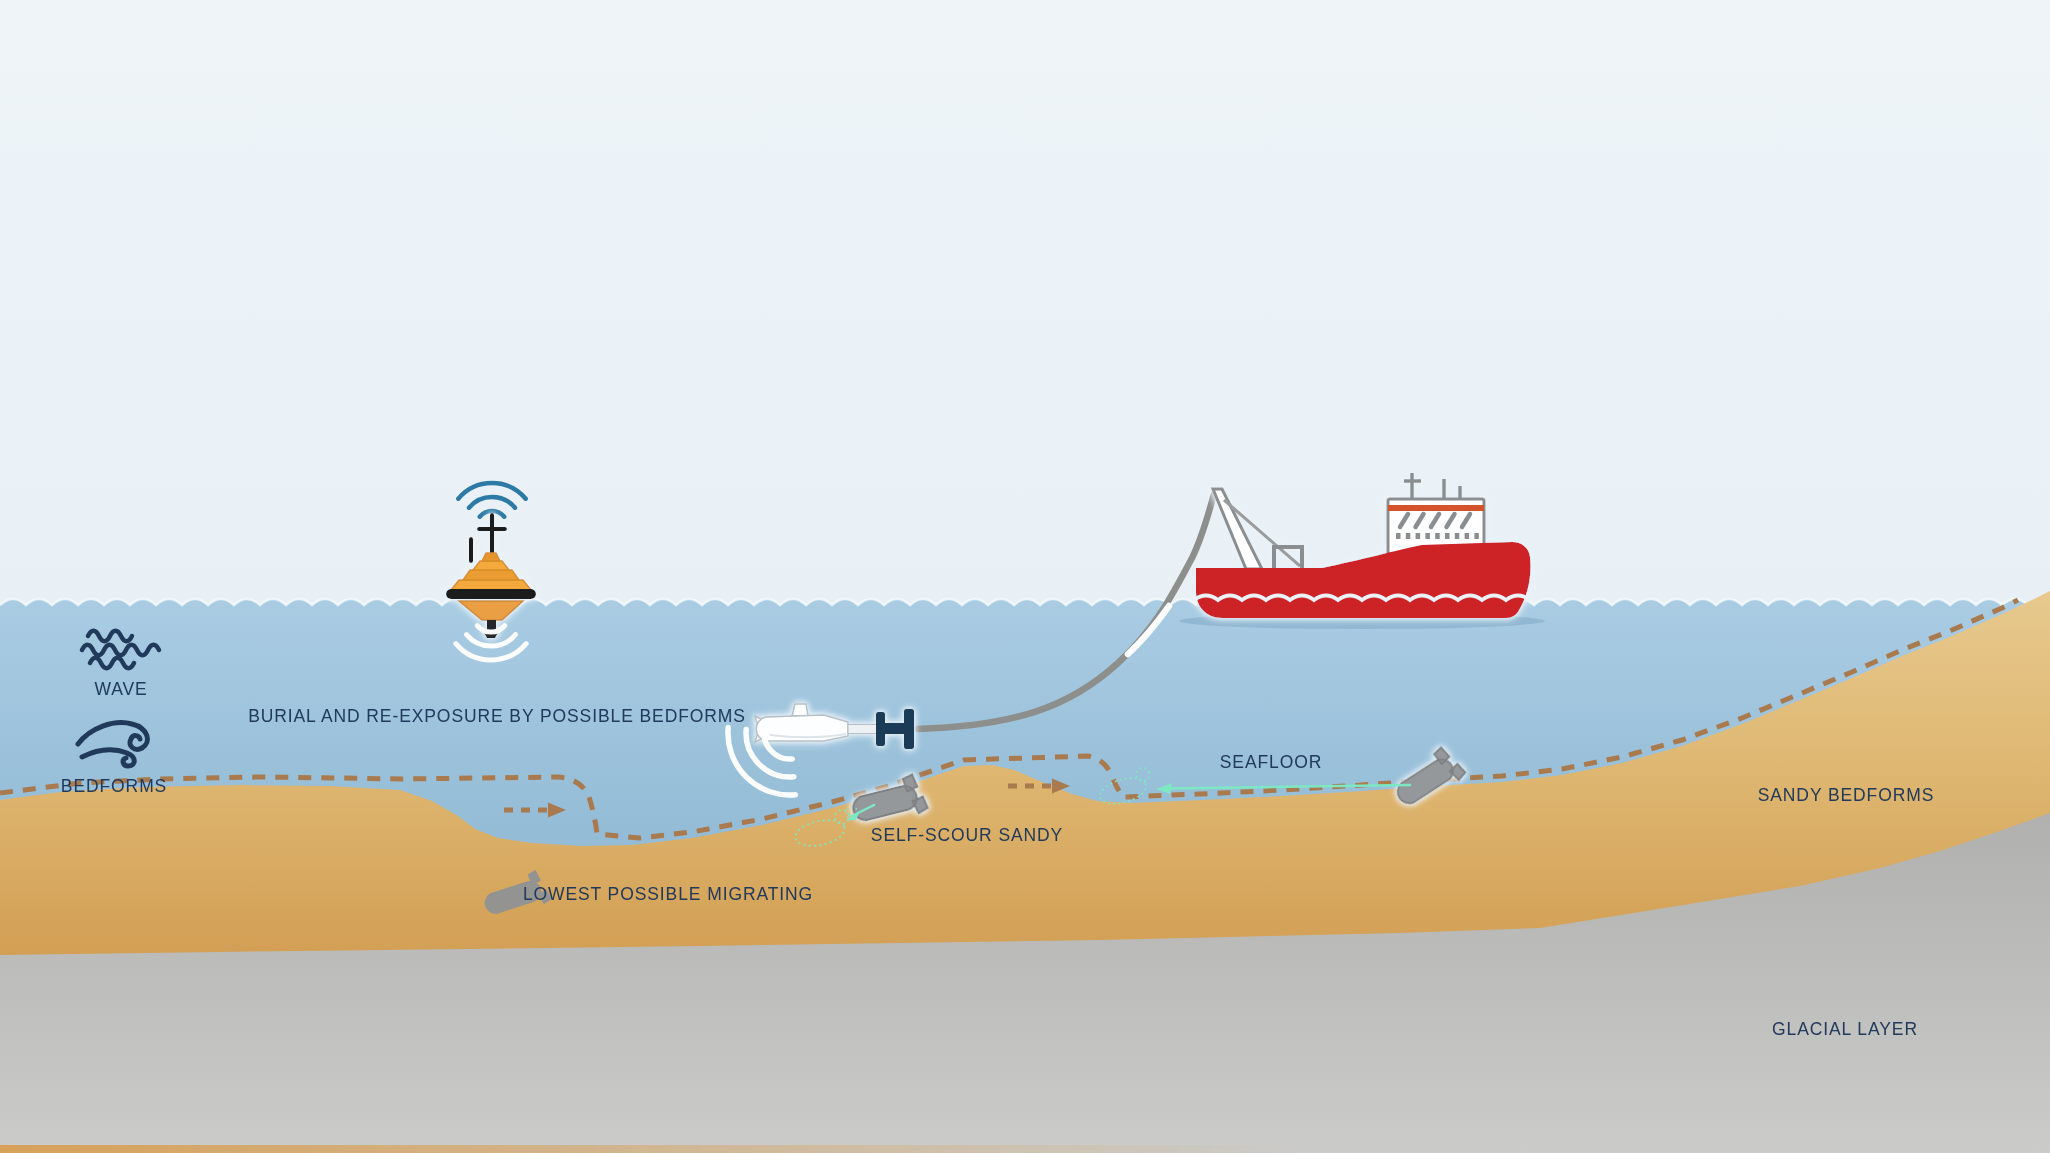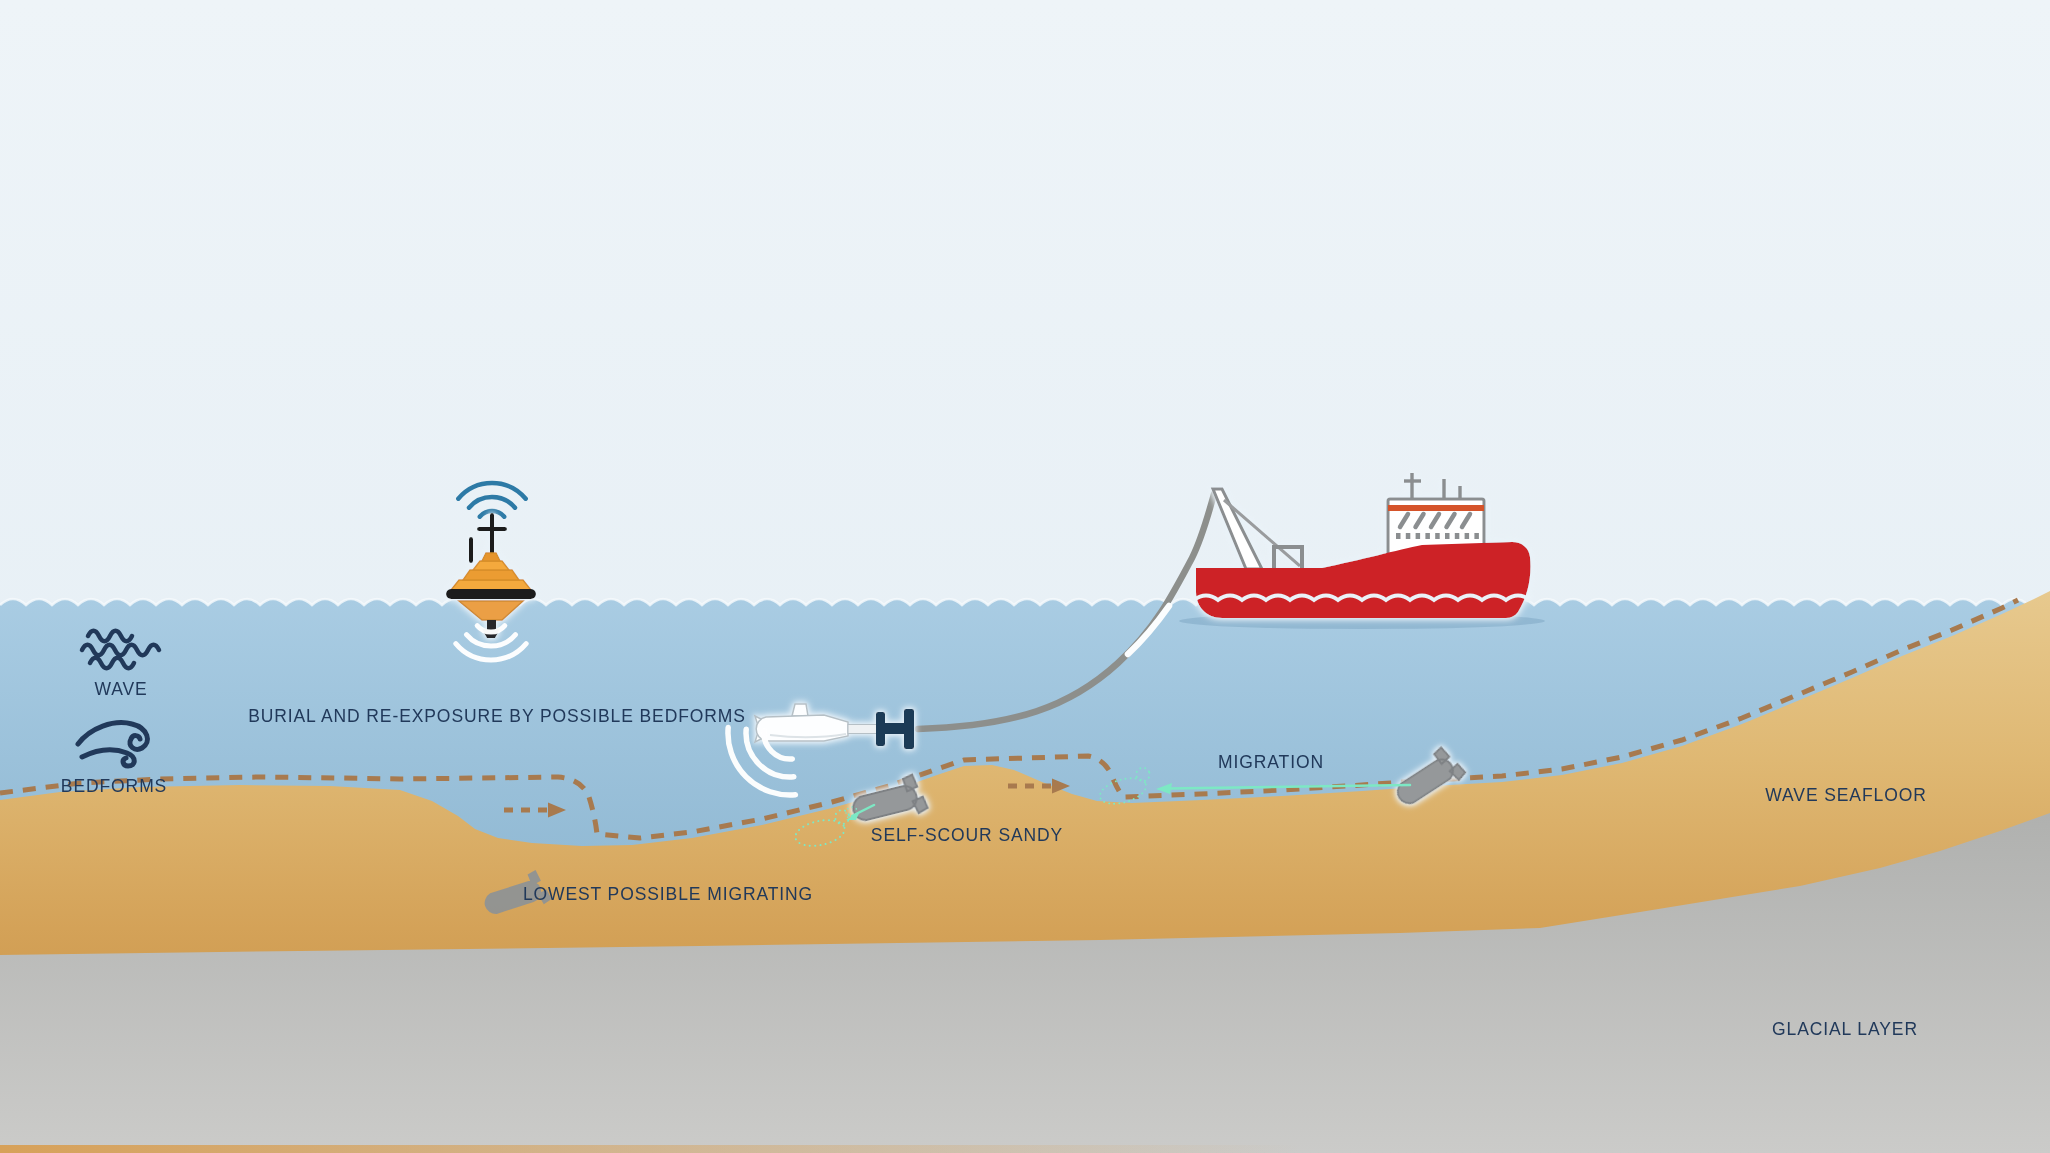--- a/index.html
+++ b/index.html
@@ -183,18 +183,18 @@
   <g fill="none" stroke="#21395a" stroke-width="5" stroke-linecap="round">
     <path d="M78,744 C90,728 114,719 132,724 C148,728 152,742 142,748 C135,752 127,746 131,739 C133,734 139,735 140,739"></path>
     <path d="M82,757 C98,749 114,748 127,753 C137,757 136,766 128,766 C123,766 121,760 126,758"></path>
   </g>
 </svg>
 
 <div class="lbl" style="left:121px;top:689px">WAVE</div>
 <div class="lbl" style="left:114px;top:786px">BEDFORMS</div>
 <div class="lbl" style="left:497px;top:716px">BURIAL AND RE-EXPOSURE BY POSSIBLE BEDFORMS</div>
 <div class="lbl" style="left:967px;top:835px">SELF-SCOUR SANDY</div>
-<div class="lbl" style="left:1271px;top:762px">MIGRATION</div>
+<div class="lbl" style="left:1271px;top:762px">SEAFLOOR</div>
 <div class="lbl" style="left:668px;top:894px">LOWEST POSSIBLE MIGRATING</div>
-<div class="lbl" style="left:1846px;top:795px">WAVE SEAFLOOR</div>
+<div class="lbl" style="left:1846px;top:795px">SANDY BEDFORMS</div>
 <div class="lbl" style="left:1845px;top:1029px">GLACIAL LAYER</div>
 
 </div>
 
 </body></html>

